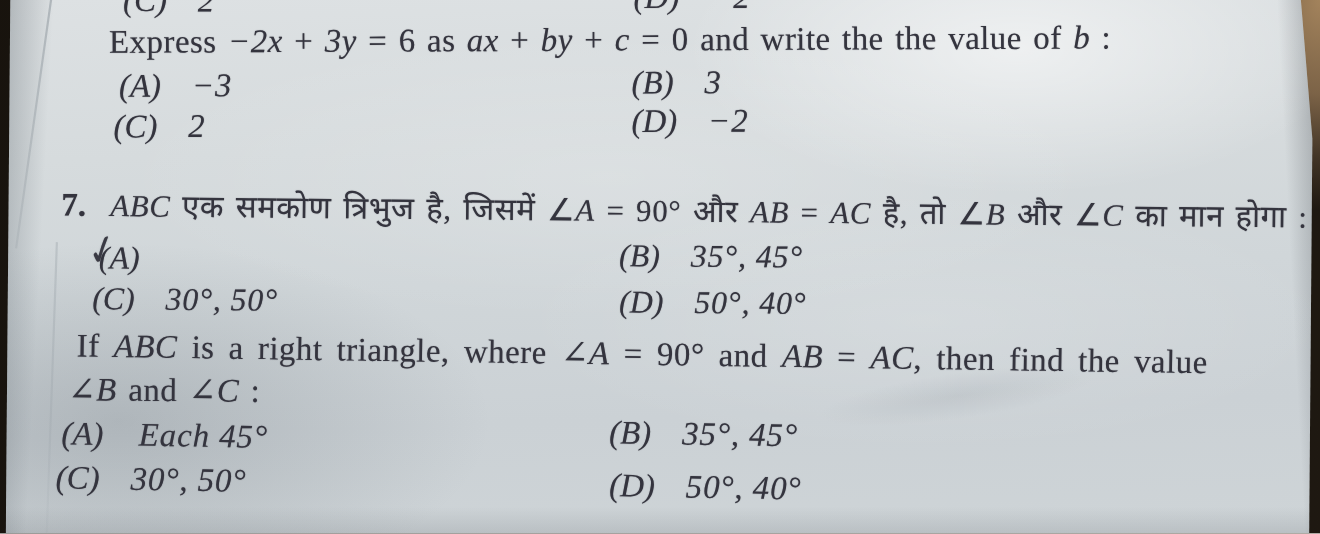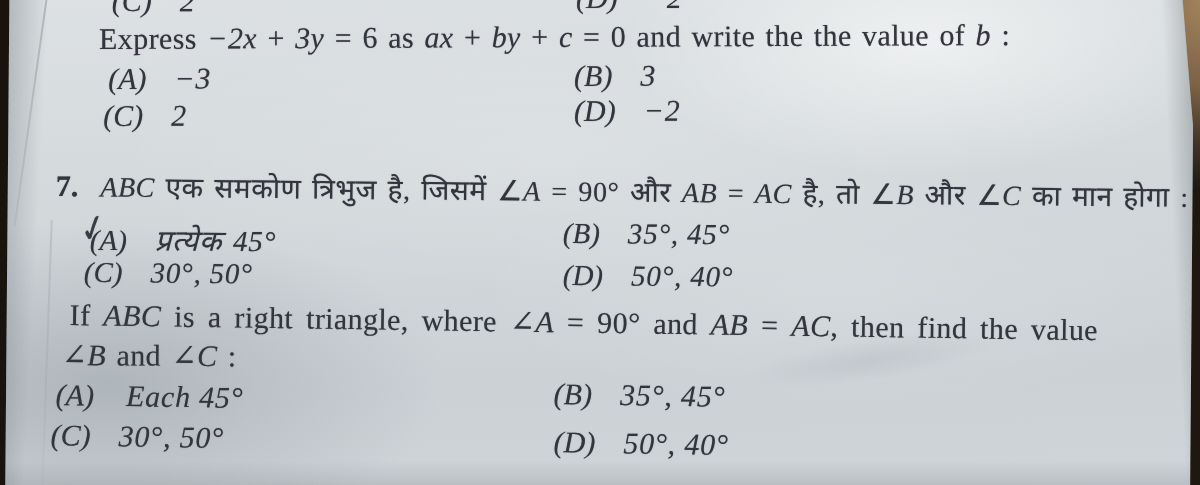--- a/index.html
+++ b/index.html
@@ -84,21 +84,20 @@
       <span class="val">−2</span>
     </div>
 
     <div class="line" style="left:56px;top:166px;transform:rotate(0.55deg);">
       <span class="qnum">7.</span><span class="hindi"><i>ABC</i> एक समकोण त्रिभुज है, जिसमें ∠<i>A</i> = 90° और <i>AB</i> = <i>AC</i> है, तो ∠<i>B</i> और ∠<i>C</i> का मान होगा :</span>
     </div>
 
     <div class="line opt fs29" style="left:90px;top:219px;transform:rotate(0.4deg);">
       <span class="tick">✓</span>
       <span class="lab">(A)</span>
-      <span class="val hindi" style="font-size:29px;">प्रत्येक 45°</span>
     </div>
     <div class="line opt fs29" style="left:563px;top:217px;transform:rotate(0.4deg);">
       <span class="lab">(B)</span>
       <span class="val">35°, 45°</span>
     </div>
     <div class="line opt fs29" style="left:84px;top:256px;transform:rotate(0.5deg);">
       <span class="lab">(C)</span>
       <span class="val">30°, 50°</span>
     </div>
     <div class="line opt fs29" style="left:563px;top:259px;transform:rotate(0.5deg);">

